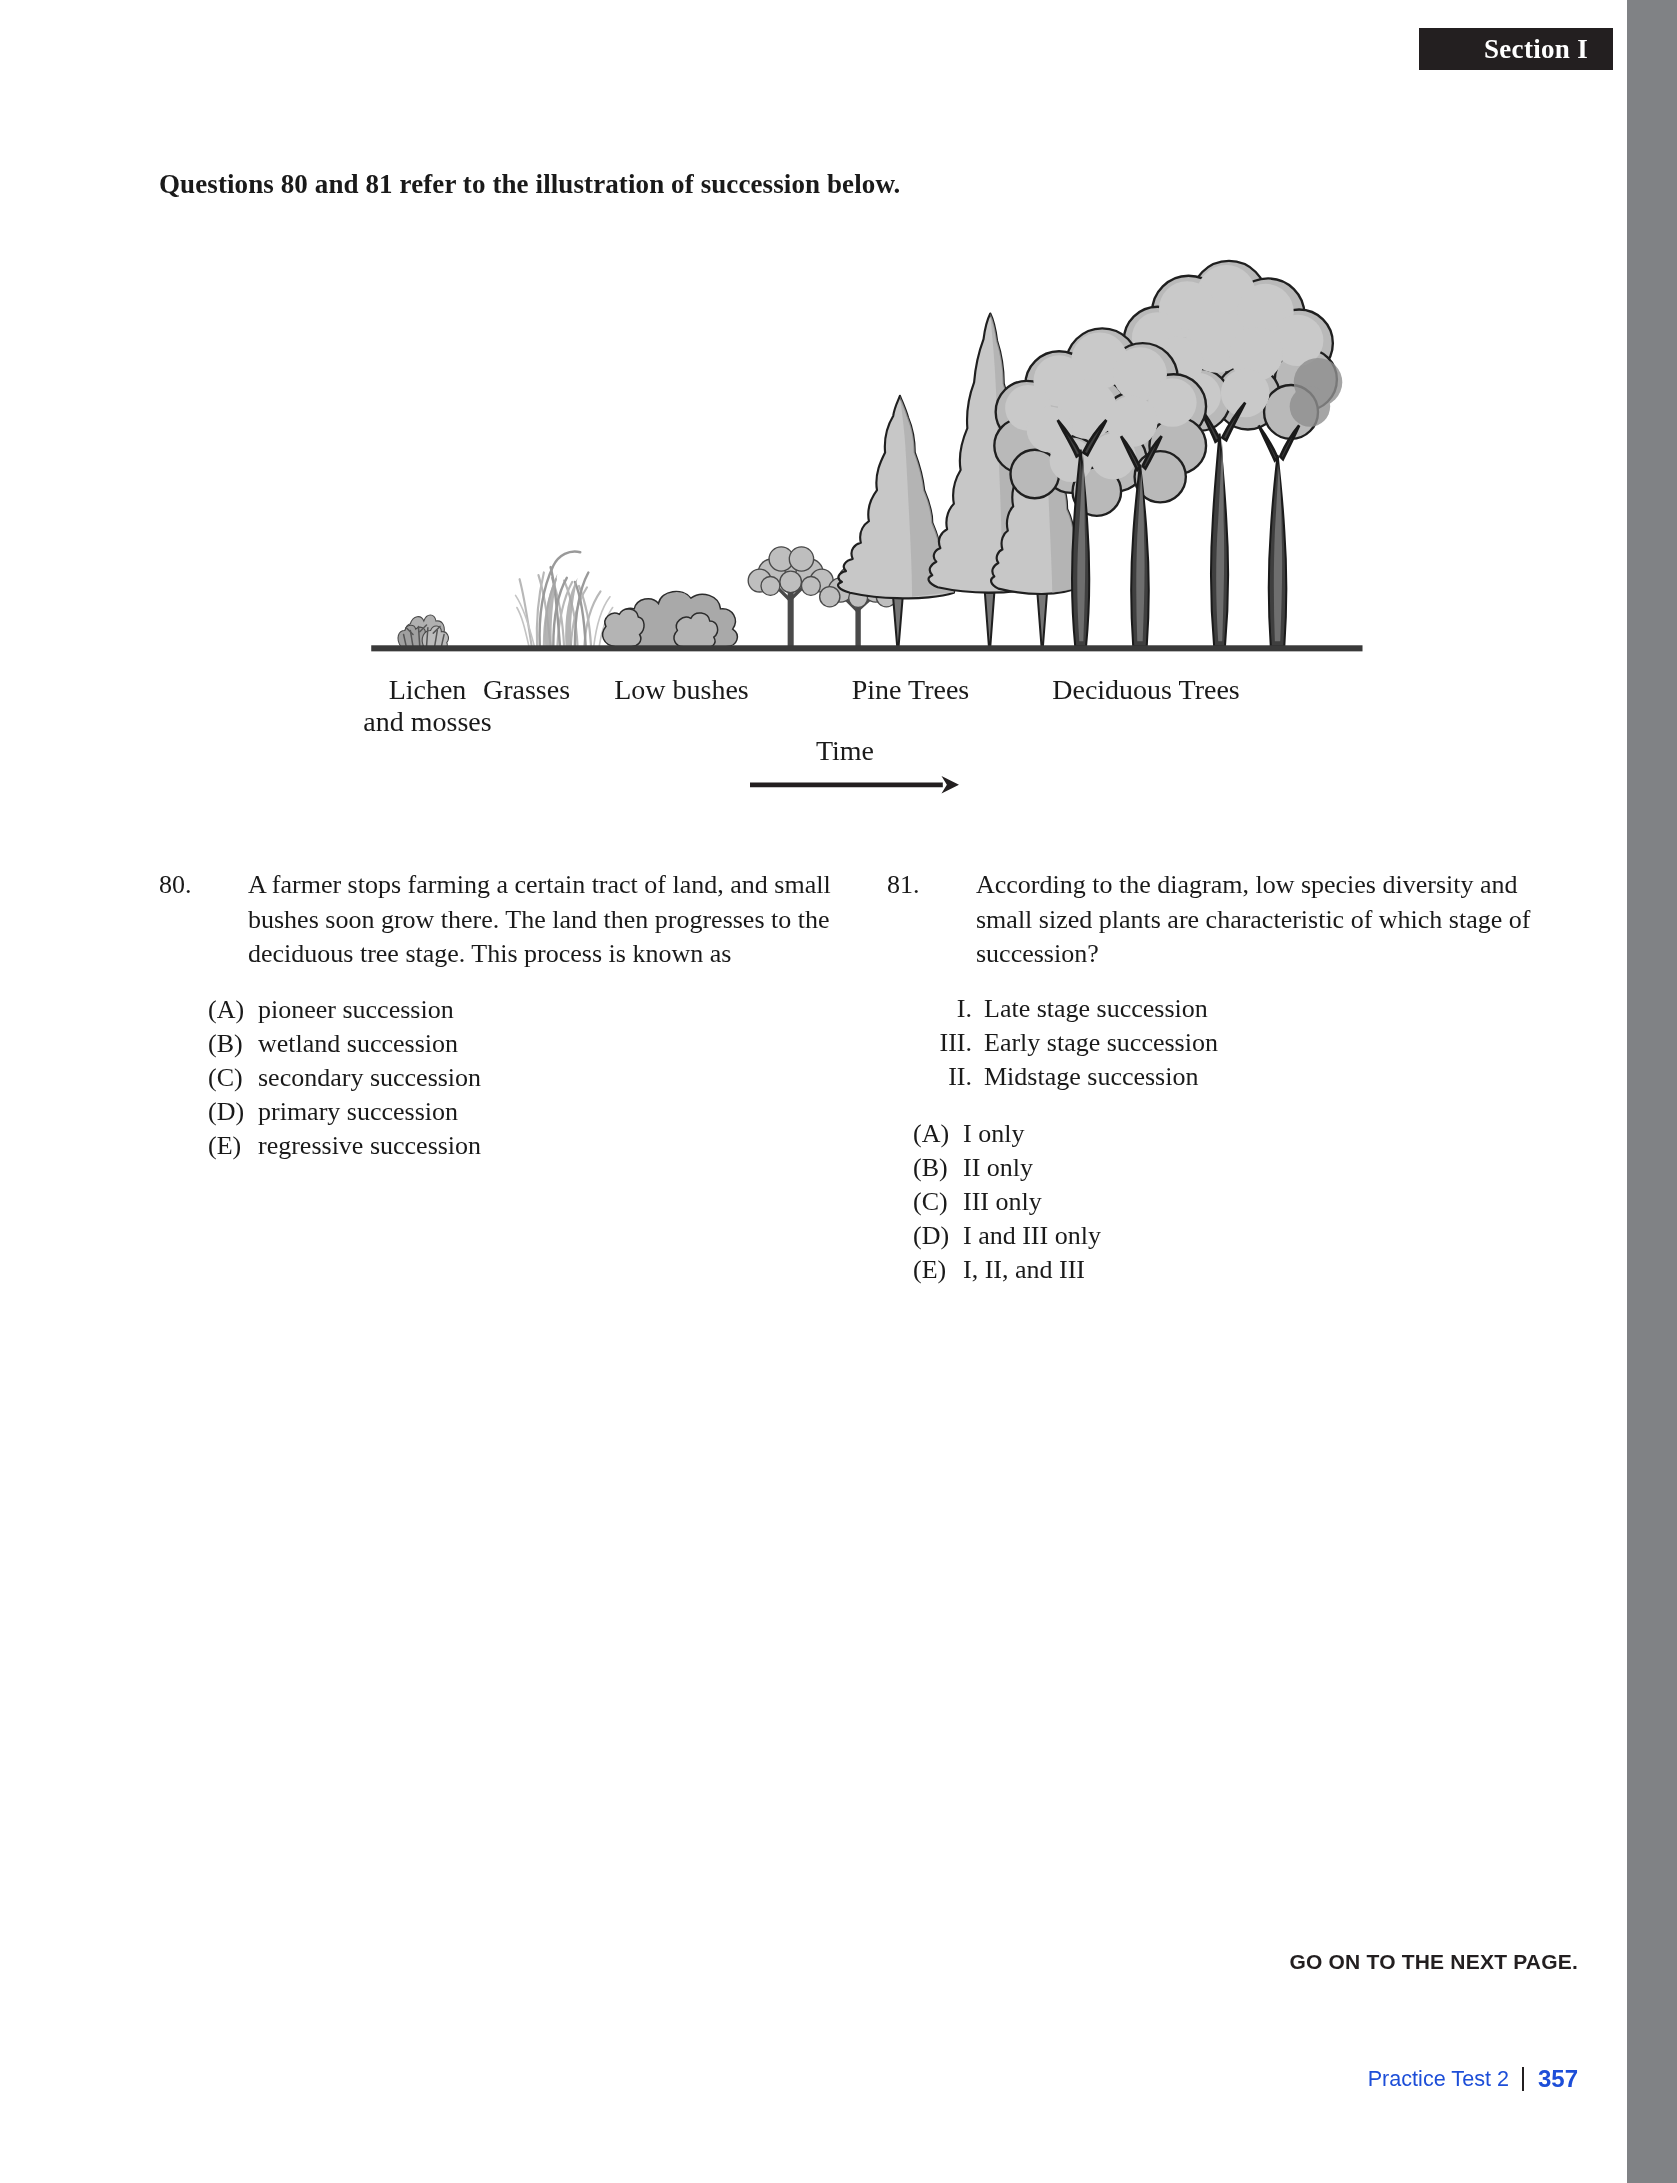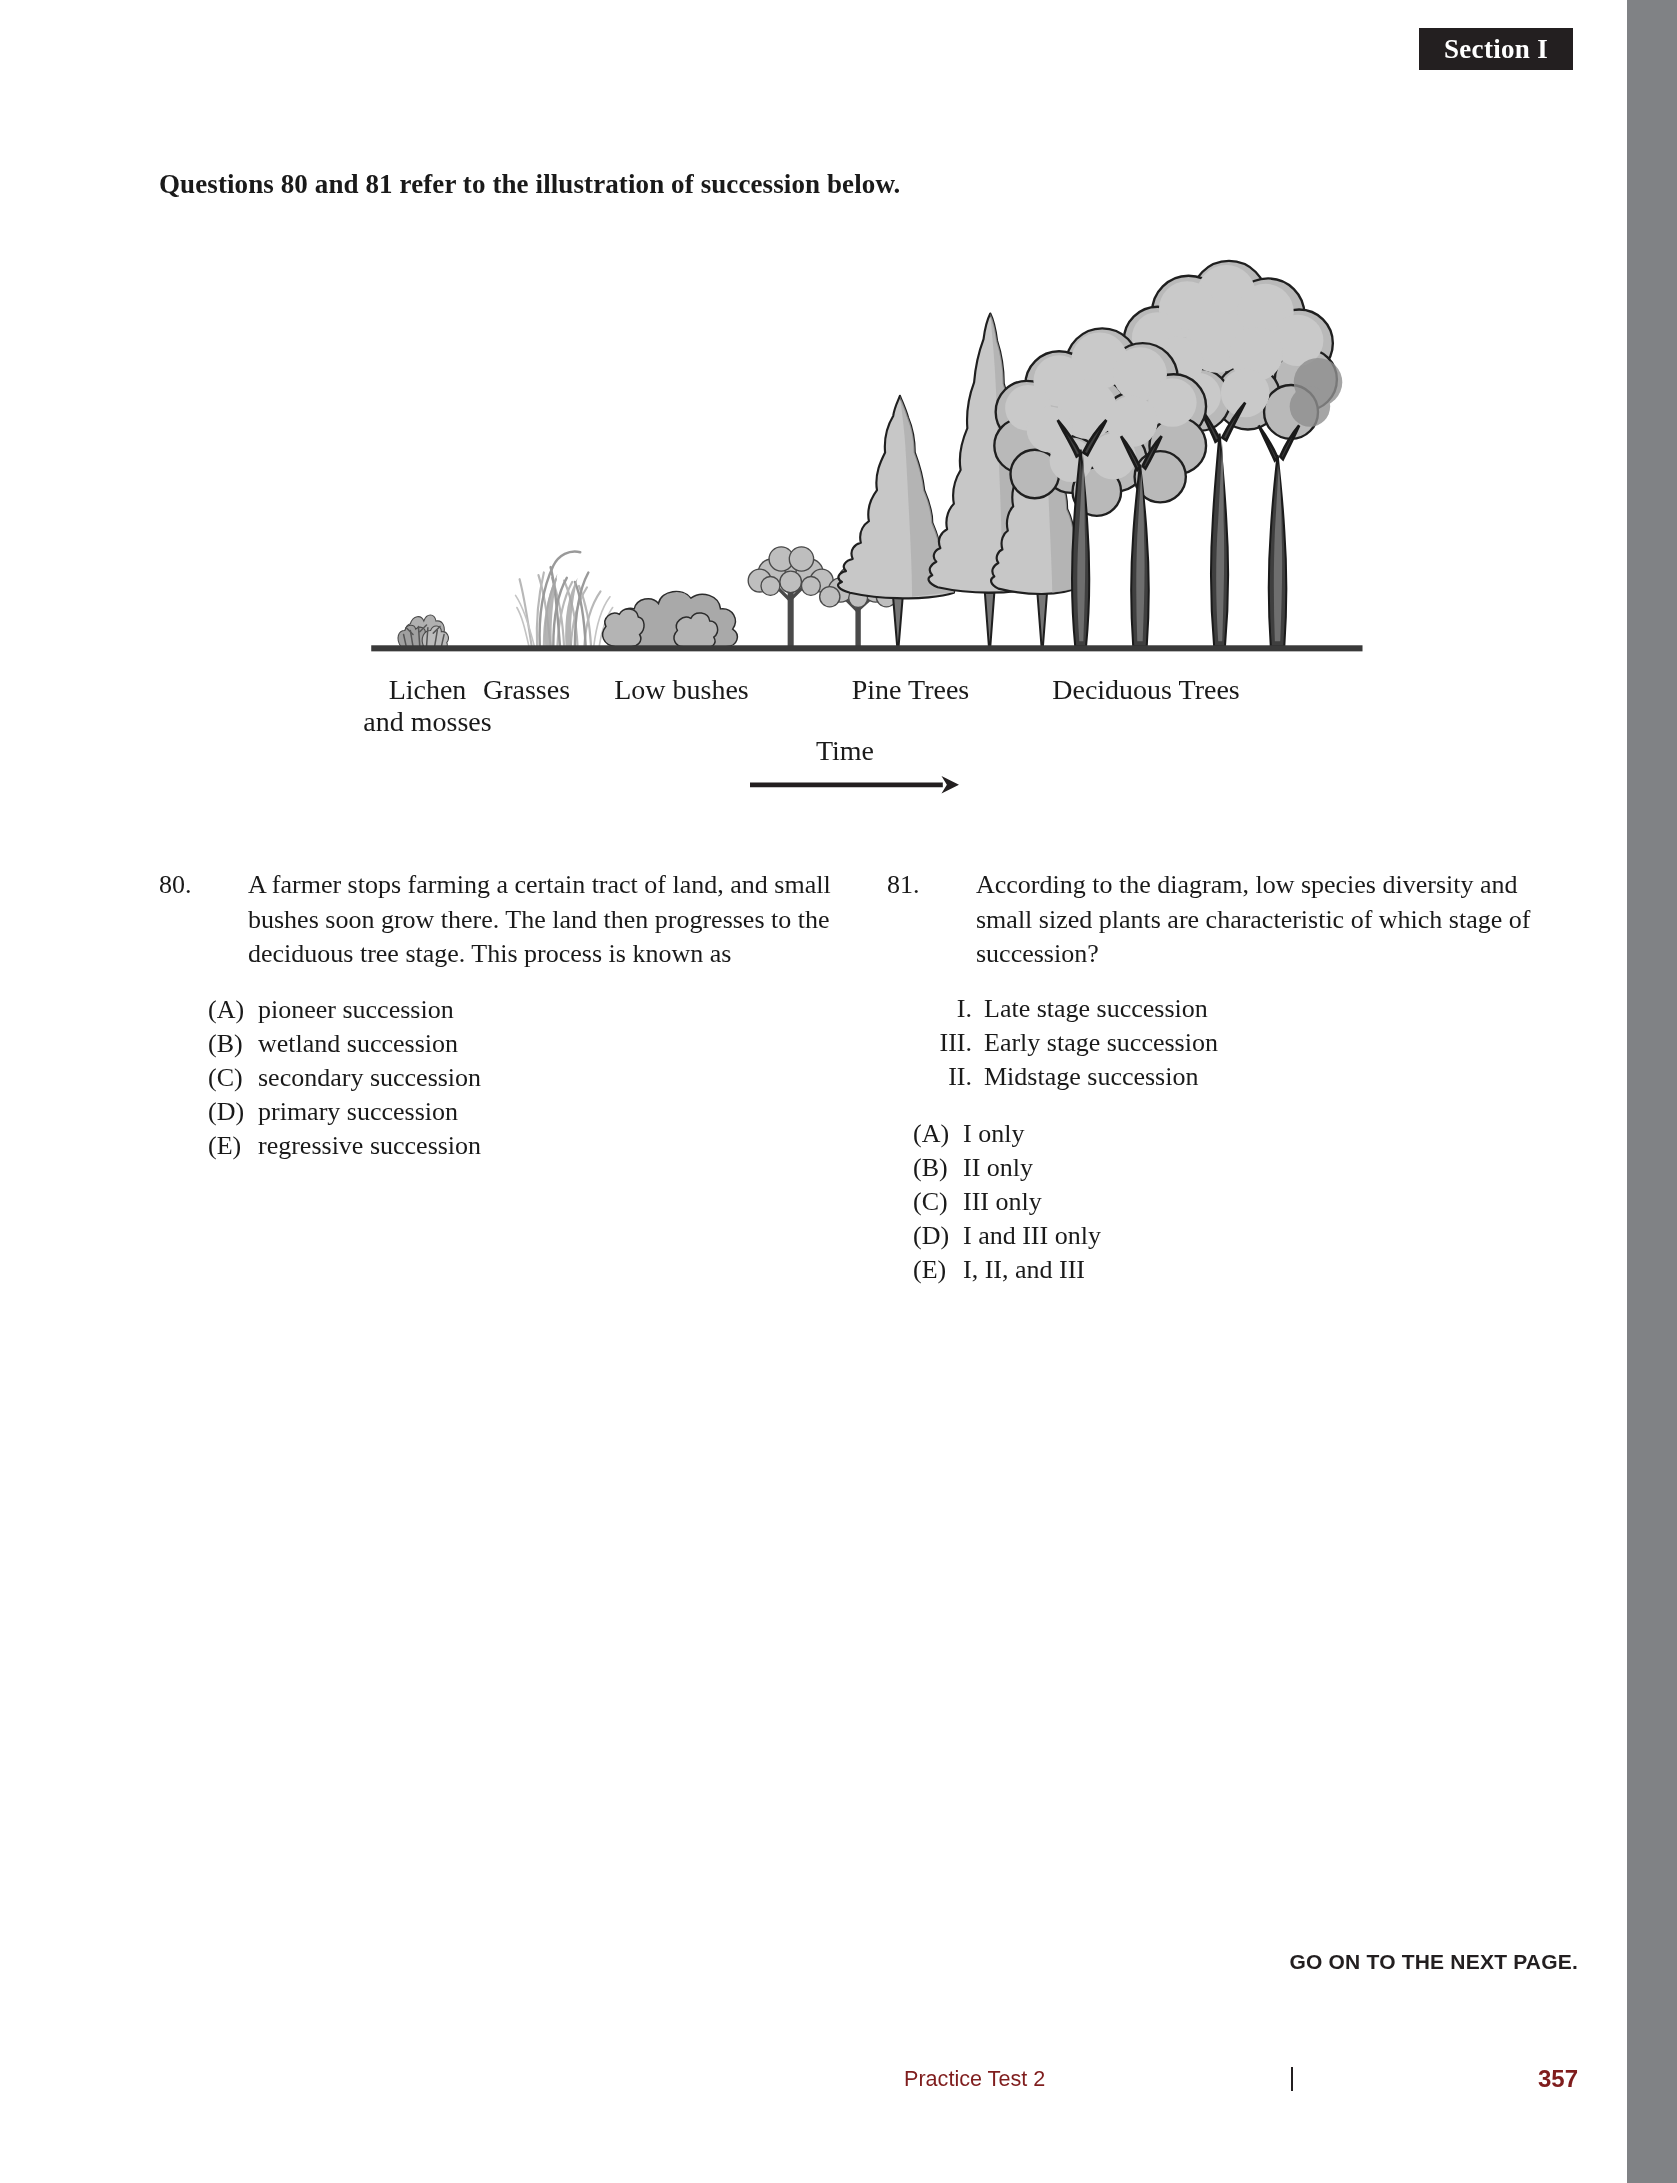--- a/index.html
+++ b/index.html
@@ -38,20 +38,21 @@
     height: 42px;
     background: #231f20;
     color: #ffffff;
     font-family: "Liberation Serif", "DejaVu Serif", serif;
     font-weight: bold;
     font-size: 27px;
     letter-spacing: 0.3px;
     display: flex;
     align-items: center;
     justify-content: center;
+    padding-left: 40px;
   }
 
   
   .stem-heading {
     position: absolute;
     top: 169px;
     left: 159px;
     font-family: "Liberation Serif", "DejaVu Serif", serif;
     font-weight: bold;
     font-size: 27px;
@@ -174,23 +175,23 @@
     color: #231f20;
   }
   .footer {
     position: absolute;
     top: 2065px;
     left: 904px;
     width: 674px;
     text-align: right;
     font-family: "Liberation Sans", "DejaVu Sans", sans-serif;
     font-size: 21.6px;
-    color: #7f1d1d;
+    color: #1d4ed8;
     display: flex;
-    justify-content: space-between;
+    justify-content: flex-end;
     align-items: center;
     gap: 13.5px;
   }
   .footer .rule {
     display: inline-block;
     width: 2px;
     height: 24px;
     background: #231f20;
   }
   .footer .pageno {

